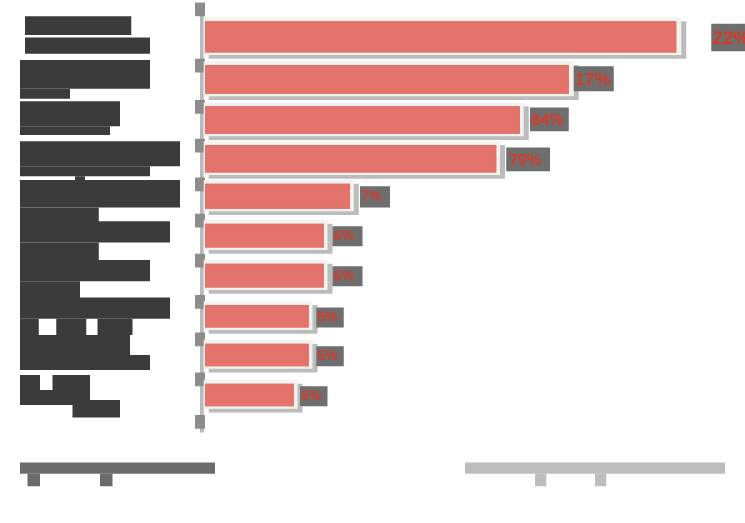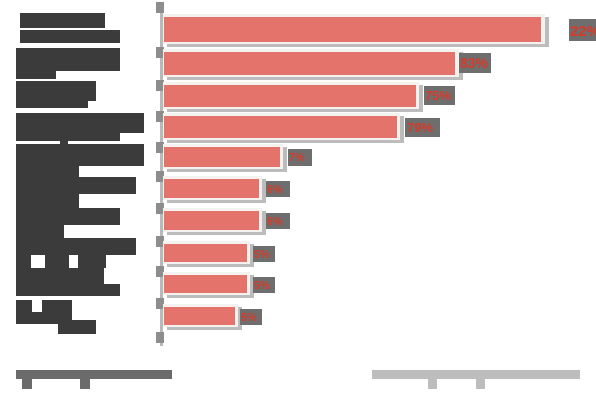--- a/index.html
+++ b/index.html
@@ -110,29 +110,29 @@
     <div class="bar" style="left:164px;top:17px;width:377px;height:25px;"></div>
     <div class="val-chip" style="left:541px;top:19px;width:38px;height:22px;margin-left:28px;">
       <span class="val-text" style="font-size:15px;margin-left:1px;">22%</span>
     </div>
 
     <div class="axis-tick" style="top:47px;"></div>
     <div class="bar-shadow" style="left:167px;top:52px;width:296px;height:28px;"></div>
     <div class="bar-track" style="left:163px;top:49px;width:296px;height:28px;"></div>
     <div class="bar" style="left:164px;top:52px;width:291px;height:23px;"></div>
     <div class="val-chip" style="left:459px;top:53px;width:32px;height:20px;">
-      <span class="val-text" style="font-size:14px;margin-left:1px;">83%</span>
+      <span class="val-text" style="font-size:14px;margin-left:1px;">17%</span>
     </div>
 
     <div class="axis-tick" style="top:80px;"></div>
     <div class="bar-shadow" style="left:167px;top:85px;width:256px;height:27px;"></div>
     <div class="bar-track" style="left:163px;top:82px;width:256px;height:27px;"></div>
     <div class="bar" style="left:164px;top:85px;width:252px;height:22px;"></div>
     <div class="val-chip" style="left:424px;top:86px;width:31px;height:19px;">
-      <span class="val-text" style="font-size:13px;margin-left:1px;">75%</span>
+      <span class="val-text" style="font-size:13px;margin-left:1px;">84%</span>
     </div>
 
     <div class="axis-tick" style="top:111px;"></div>
     <div class="bar-shadow" style="left:167px;top:116px;width:237px;height:27px;"></div>
     <div class="bar-track" style="left:163px;top:113px;width:237px;height:27px;"></div>
     <div class="bar" style="left:164px;top:116px;width:233px;height:22px;"></div>
     <div class="val-chip" style="left:405px;top:118px;width:35px;height:19px;">
       <span class="val-text" style="font-size:13px;margin-left:2px;">79%</span>
     </div>
 

